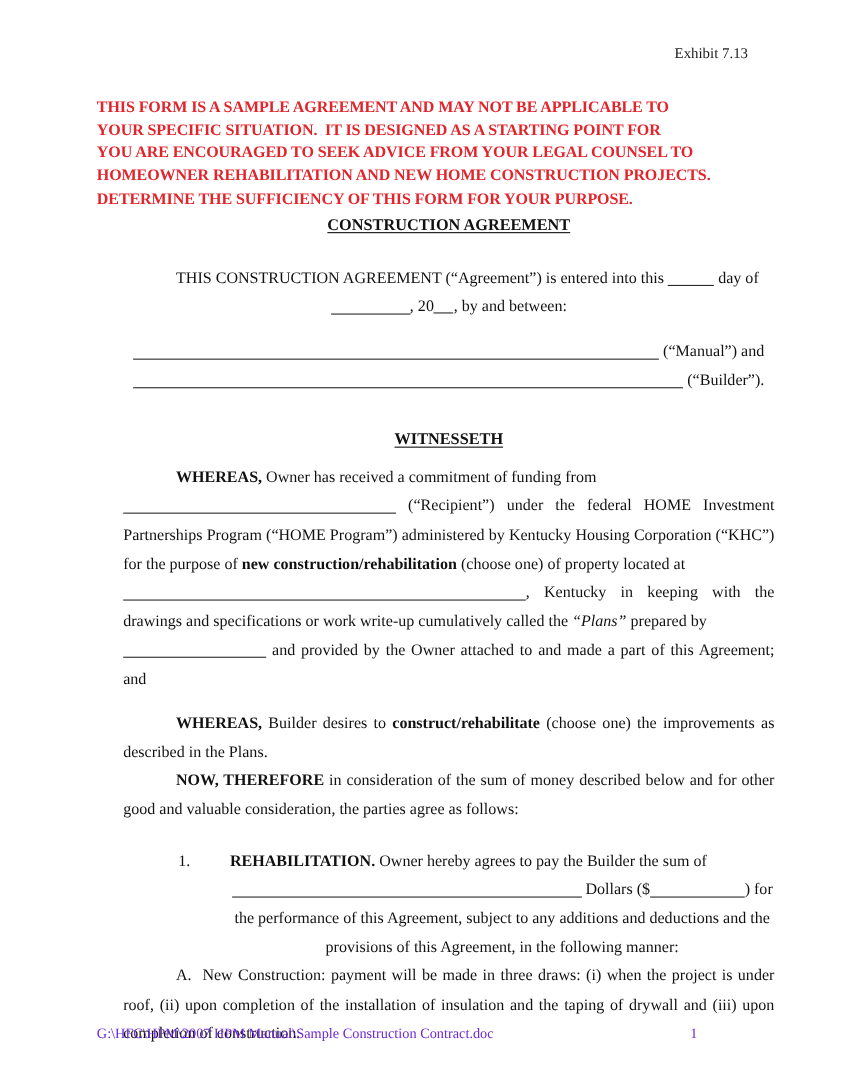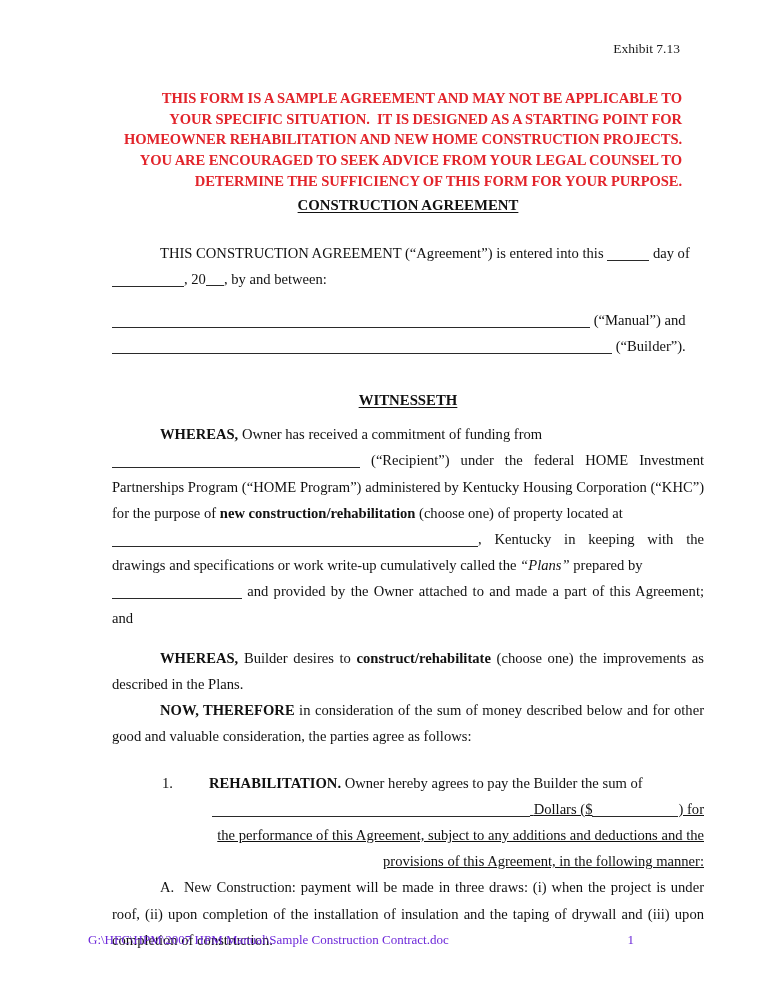--- a/index.html
+++ b/index.html
@@ -35,21 +35,21 @@
   
   .warning {
     position: absolute;
     top: 88px;
     left: 88px;
     width: 594px;
     font-weight: bold;
     font-size: 14.6px;
     line-height: 1.42;
     letter-spacing: -0.1px;
-    text-align: right;
+    text-align: left;
   }
   .warning .wline { display: block; white-space: pre; }
 
   
   .body {
     position: absolute;
     top: 192px;
     left: 88px;
     width: 592px;
     font-size: 14.6px;
@@ -64,21 +64,21 @@
     margin: 0 0 8px 0;
   }
   .ctr-title span { text-decoration: underline; text-underline-offset: 2px; }
 
   p.j {
     margin: 0;
     text-align: justify;
     text-justify: inter-word;
   }
   p.j.first { text-indent: 48px; }
-  p.nj { margin: 0; text-align: left; }
+  p.nj { margin: 0; text-align: center; }
 
   .sp-sm { height: 14px; }
   .sp-md { height: 20px; }
   .sp-lg { height: 28px; }
 
   b.bold { font-weight: bold; }
   i.ital { font-style: italic; }
 
   
   .rule {
@@ -107,22 +107,21 @@
   }
   .clause .num {
     position: absolute;
     left: 50px;
     top: 0;
     font-weight: normal;
   }
   .clause-cont {
     margin: 0;
     padding-left: 97px;
-    text-align: right;
-    text-decoration: underline;
+    text-align: center;
   }
 
   
   .doc-footer {
     position: absolute;
     left: 88px;
     right: 88px;
     top: 932px;
     font-size: 13px;
     color: #6d28d9;
@@ -136,22 +135,22 @@
 
 <div class="page">
 
   <div class="doc-header">
     <span>Exhibit 7.13</span>
   </div>
 
   <div class="warning" id="warning-block" style="color: rgb(226, 36, 43);">
       <span class="wline">THIS FORM IS A SAMPLE AGREEMENT AND MAY NOT BE APPLICABLE TO</span>
       <span class="wline">YOUR SPECIFIC SITUATION.  IT IS DESIGNED AS A STARTING POINT FOR</span>
+      <span class="wline">YOU ARE ENCOURAGED TO SEEK ADVICE FROM YOUR LEGAL COUNSEL TO</span>
       <span class="wline">HOMEOWNER REHABILITATION AND NEW HOME CONSTRUCTION PROJECTS.</span>
-      <span class="wline">YOU ARE ENCOURAGED TO SEEK ADVICE FROM YOUR LEGAL COUNSEL TO</span>
       <span class="wline">DETERMINE THE SUFFICIENCY OF THIS FORM FOR YOUR PURPOSE.</span>
     </div>
 
   <div class="body">
 
     <div class="ctr-title">
       <span>CONSTRUCTION AGREEMENT</span>
     </div>
 
     <div class="sp-sm"></div>

